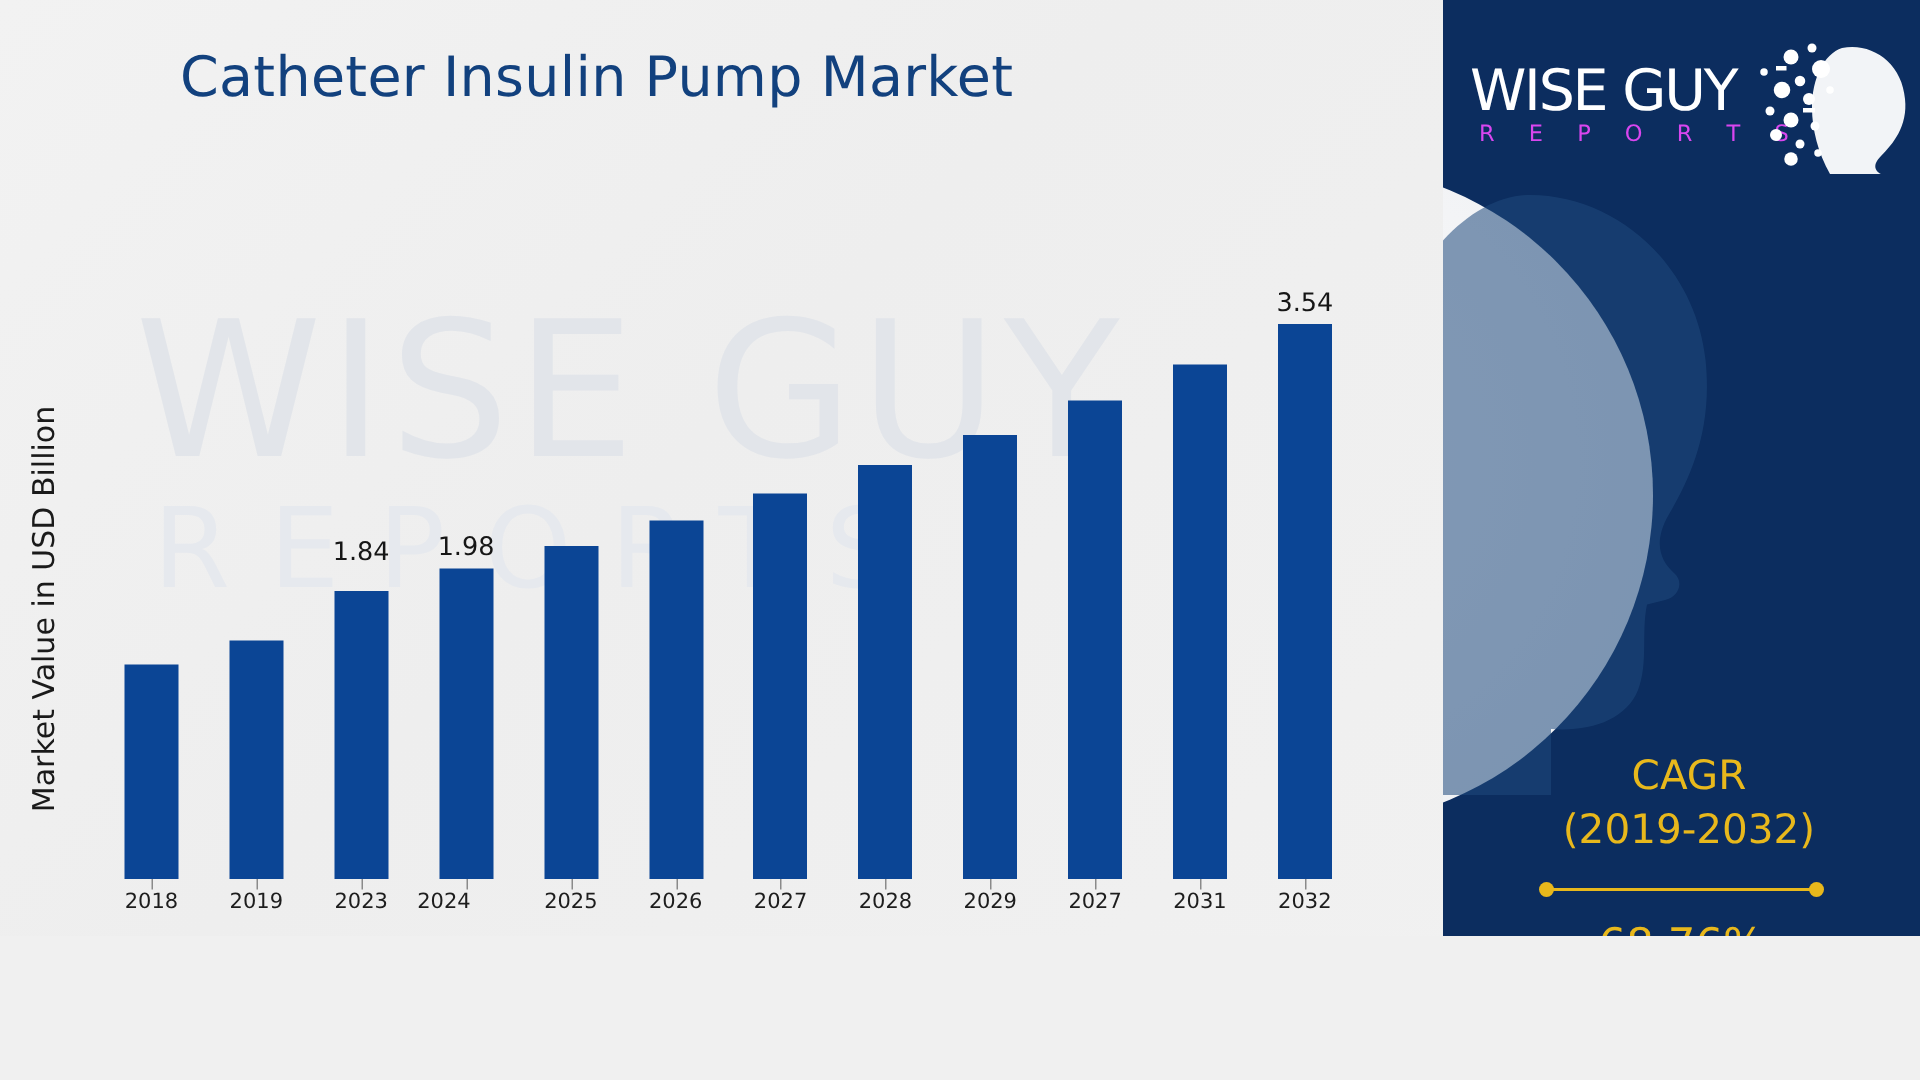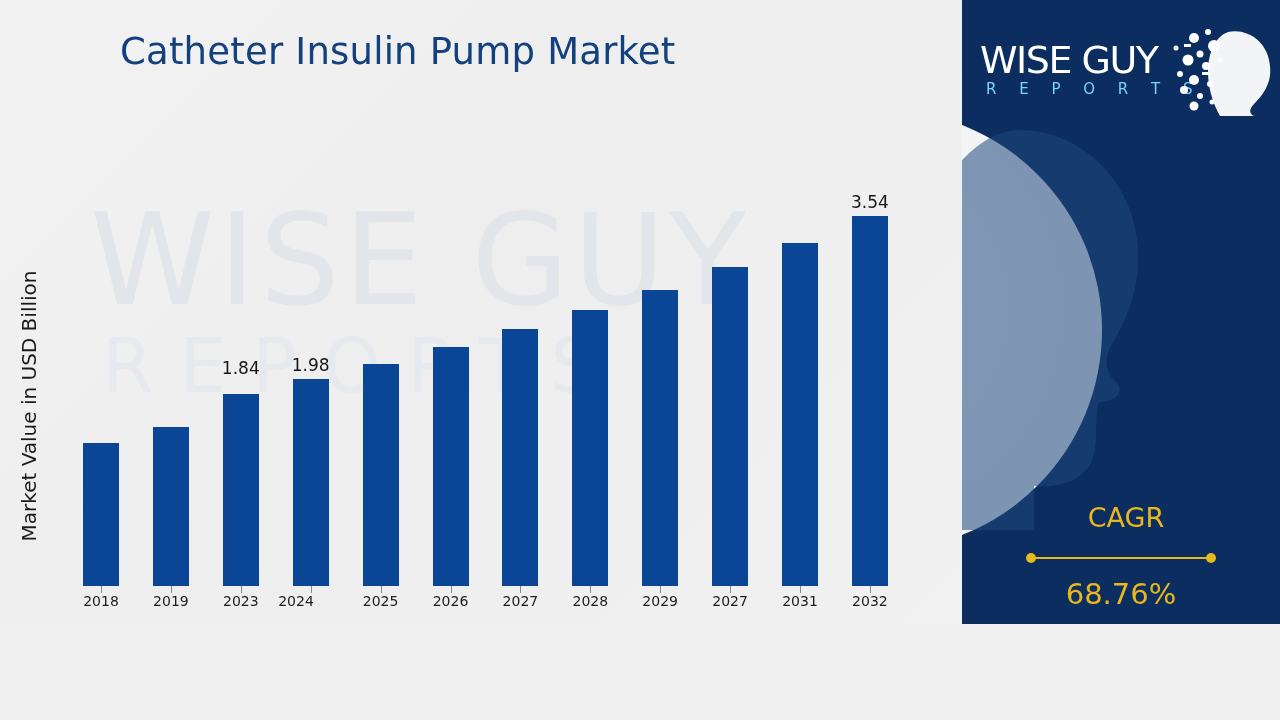--- a/index.html
+++ b/index.html
@@ -85,21 +85,21 @@
 
   
   .logo{position:absolute;left:10px;top:24px;width:300px;height:92px;}
   .logo-main{
     position:absolute;left:8px;top:14px;
     font-size:38px;font-weight:400;color:#ffffff;letter-spacing:-1.5px;
     white-space:nowrap;
   }
   .logo-sub{
     position:absolute;left:14px;top:56px;
-    font-size:15px;color:#7dd3fc;letter-spacing:9px;white-space:nowrap;
+    font-size:15px;color:#d946ef;letter-spacing:9px;white-space:nowrap;
   }
   .logo-dots{position:absolute;left:178px;top:2px;width:122px;height:90px;}
 
   
   .cagr-wrap{position:absolute;left:0;top:500px;width:318px;text-align:center;}
   .cagr-title{font-size:27px;color:#e8b81c;line-height:1.32;padding-left:10px;}
   .cagr-divider{
     position:relative;margin:16px auto 0 auto;width:190px;height:12px;
   }
   .cagr-divider .line{
@@ -206,20 +206,21 @@
             <circle cx="26" cy="22" r="2.5"></circle>
             <circle cx="70" cy="34" r="2.5"></circle>
           <rect x="52" y="46" width="8" height="3"></rect>
             <rect x="34" y="18" width="7" height="3"></rect>
         </g>
       </svg>
     </div>
 
     <div class="cagr-wrap">
       <div class="cagr-title">CAGR</div>
+      <div class="cagr-title">(2019-2032)</div>
       <div class="cagr-divider">
         <div class="dot l"></div>
         <div class="line"></div>
         <div class="dot r"></div>
       </div>
       <div class="cagr-value">68.76%</div>
     </div>
 
   </div>
 </div>

